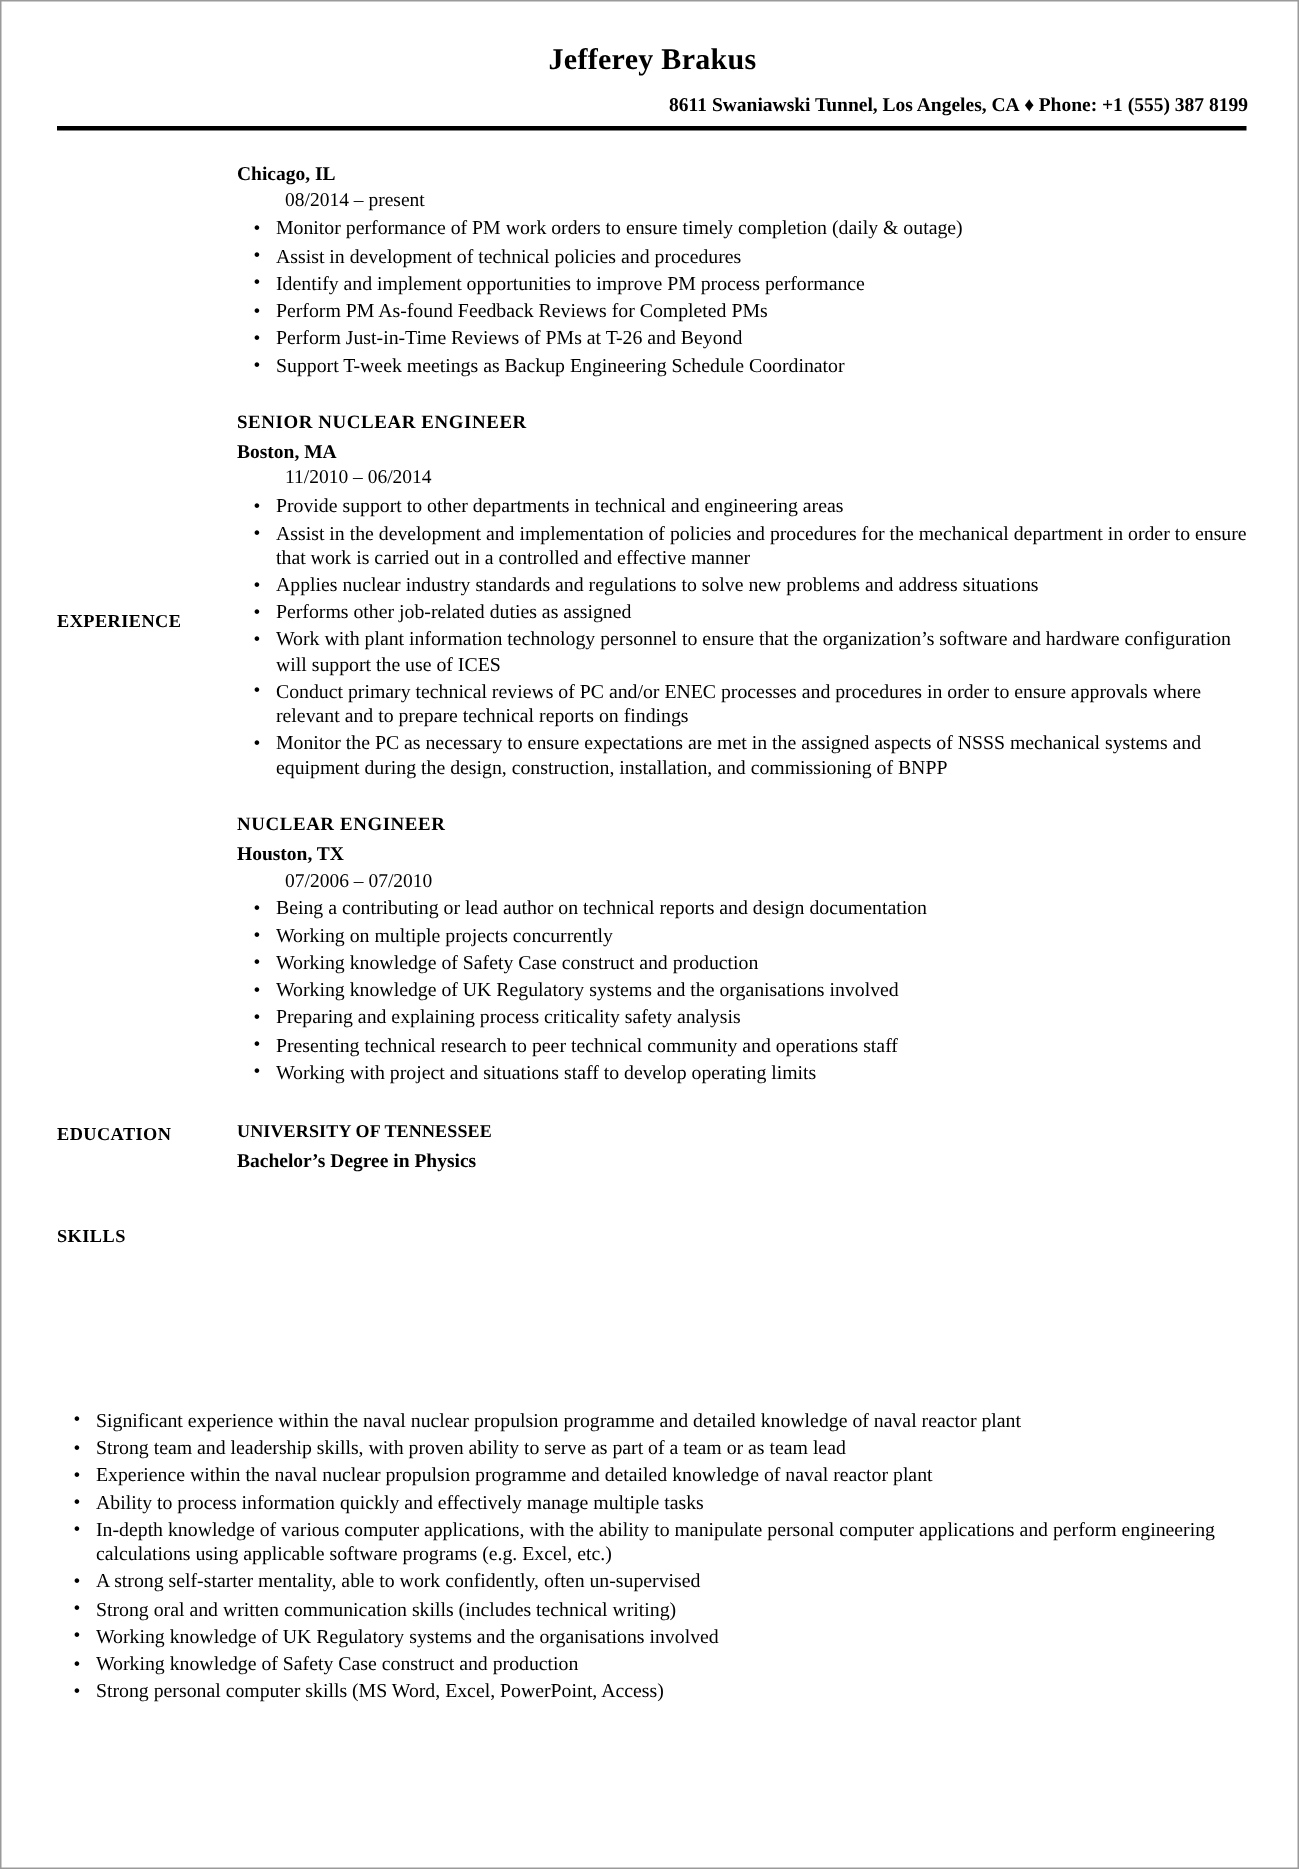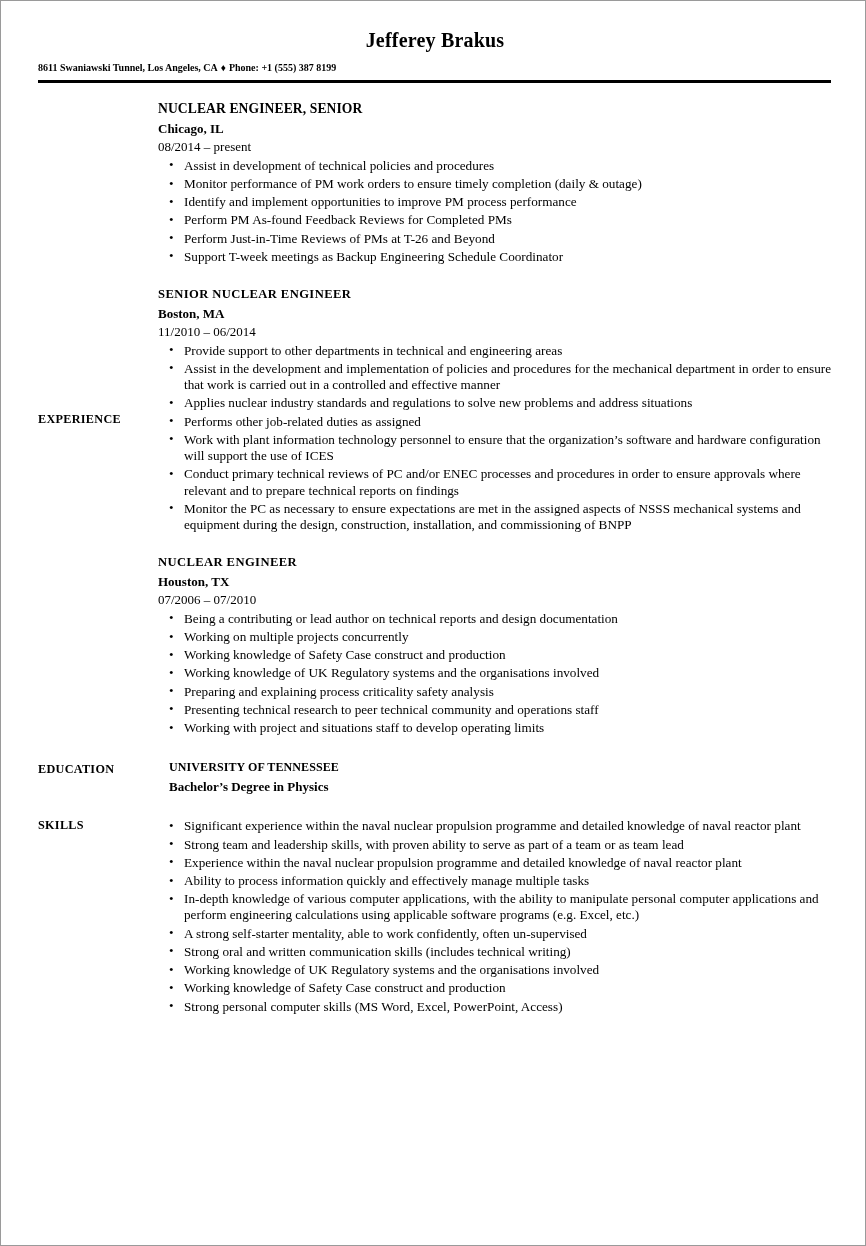--- a/index.html
+++ b/index.html
@@ -30,23 +30,23 @@
   
   .hdr-name {
     text-align: center;
     font-weight: bold;
     font-size: 20px;
     letter-spacing: 0.2px;
     margin-top: 28px;
     line-height: 1.1;
   }
   .hdr-contact {
-    text-align: left;
-    font-weight: bold;
-    font-size: 10px;
+    text-align: right;
+    font-weight: bold;
+    font-size: 13px;
     margin-top: 11px;
     line-height: 1.2;
   }
   .hdr-contact .sep {
     font-weight: bold;
     padding: 0 3px;
   }
   .hdr-rule {
     height: 3px;
     background: #000000;
@@ -66,22 +66,22 @@
     font-size: 12.2px;
     letter-spacing: 0.3px;
     padding-top: 2px;
   }
   .section-body {
     flex: 1 1 auto;
     min-width: 0;
   }
 
   #experience-section { margin-top: 18px; align-items: center; }
-  #education-section  { margin-top: 24px; gap: 11px; }
-  #skills-section     { margin-top: 20px; }
+  #education-section  { margin-top: 24px; }
+  #skills-section     { margin-top: 32px; flex-direction: column; }
 
   
   .job { }
   .job + .job { margin-top: 22px; }
   .job-title {
     font-weight: bold;
     font-size: 13.6px;
     line-height: 1.25;
     letter-spacing: 0.1px;
   }
@@ -92,20 +92,21 @@
   .job-location {
     font-weight: bold;
     font-size: 13px;
     line-height: 1.3;
     margin-top: 3px;
   }
   .job-dates {
     font-size: 13px;
     line-height: 1.3;
     margin-top: 1px;
+    margin-left: 32px;
   }
 
   
   ul.bullets {
     list-style: none;
     margin: 2px 0 0 0;
     padding: 0;
   }
   ul.bullets li {
     position: relative;
@@ -153,26 +154,25 @@
         <span>8611 Swaniawski Tunnel, Los Angeles, CA</span><span class="sep">♦</span><span>Phone: +1 (555) 387 8199</span>
       </div>
       <div class="hdr-rule"></div>
     </div>
 
     <div class="section" id="experience-section">
       <div class="section-label">EXPERIENCE</div>
       <div class="section-body">
 
         <div class="job">
-          <div class="job-title">NUCLEAR ENGINEER, SENIOR</div>
           <div class="job-location">Chicago, IL</div>
           <div class="job-dates">08/2014 – present</div>
           <ul class="bullets">
+            <li>Monitor performance of PM work orders to ensure timely completion (daily &amp; outage)</li>
             <li>Assist in development of technical policies and procedures</li>
-            <li>Monitor performance of PM work orders to ensure timely completion (daily &amp; outage)</li>
             <li>Identify and implement opportunities to improve PM process performance</li>
             <li>Perform PM As-found Feedback Reviews for Completed PMs</li>
             <li>Perform Just-in-Time Reviews of PMs at T-26 and Beyond</li>
             <li>Support T-week meetings as Backup Engineering Schedule Coordinator</li>
           </ul>
         </div>
 
         <div class="job">
           <div class="job-title small">SENIOR NUCLEAR ENGINEER</div>
           <div class="job-location">Boston, MA</div>

